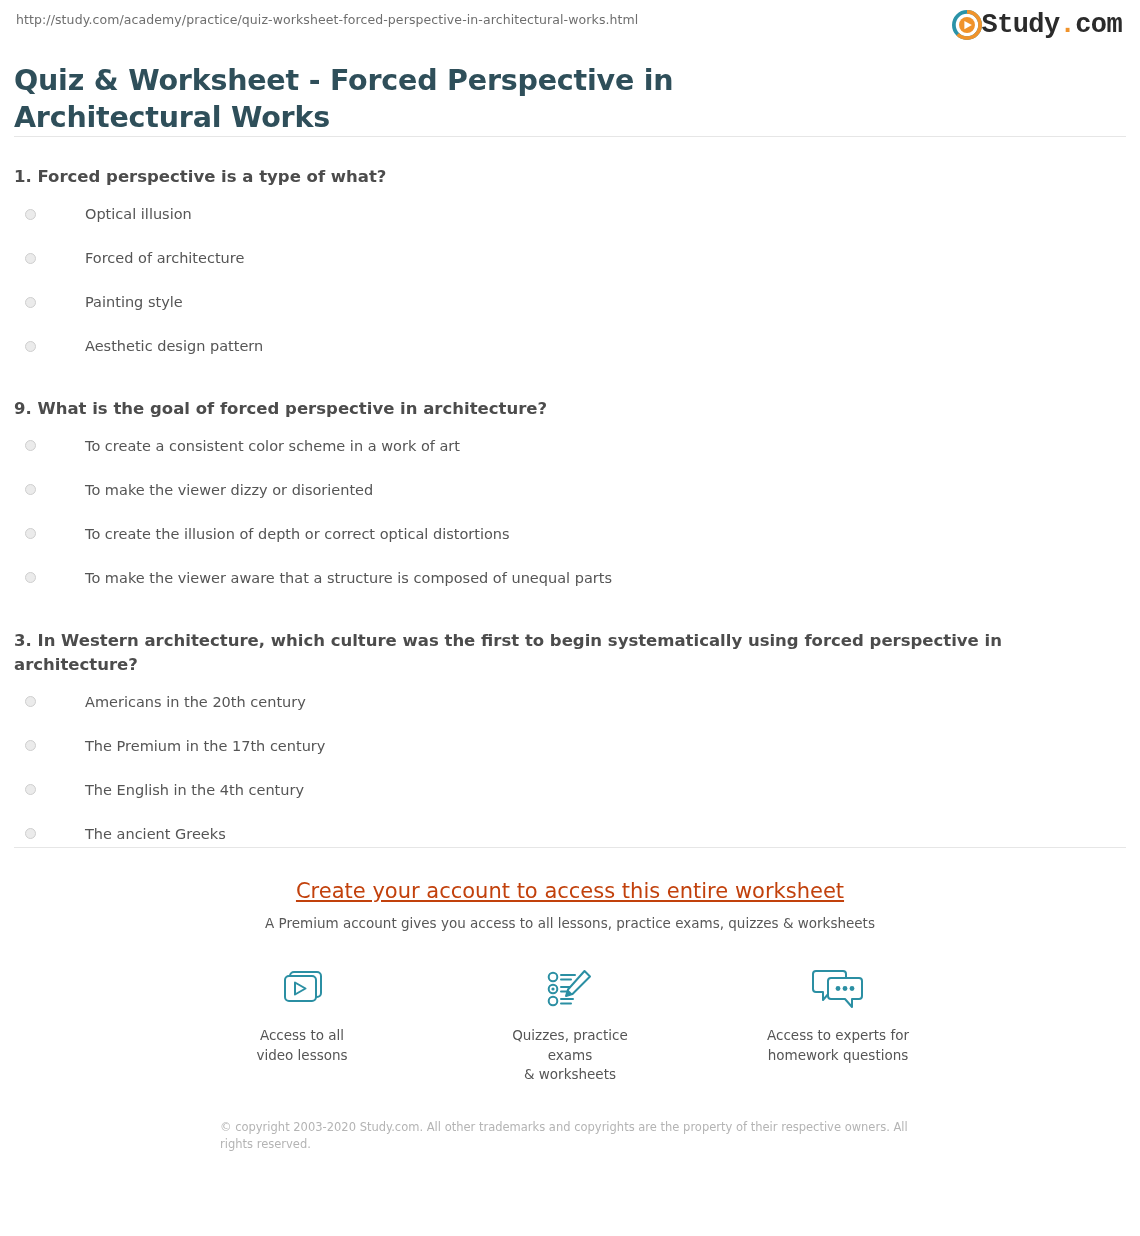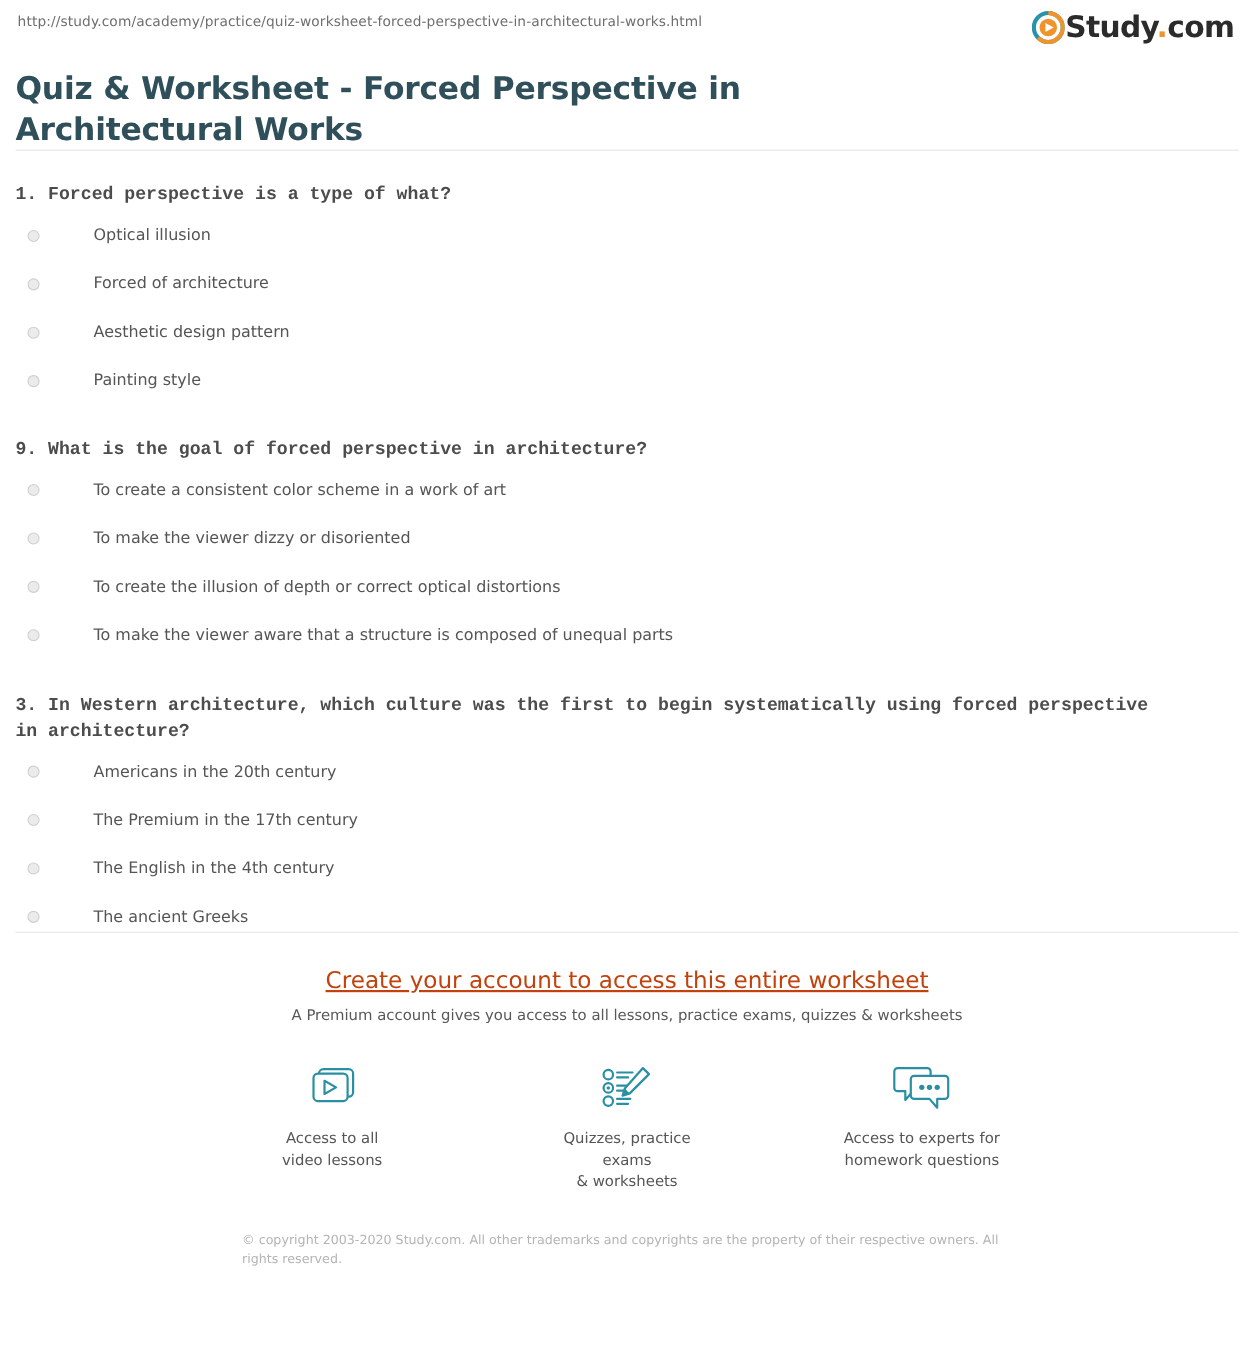--- a/index.html
+++ b/index.html
@@ -25,20 +25,21 @@
     white-space: nowrap;
   }
 
   .logo {
     position: absolute;
     top: 10px;
     right: 18px;
     display: flex;
     align-items: center;
     gap: 0;
+    font-family: Liberation Mono, monospace;
   }
   .logo-mark { width: 30px; height: 30px; display: block; }
   .logo-text {
     font-size: 27px;
     font-weight: 700;
     color: #2b2b2b;
     letter-spacing: -0.6px;
     line-height: 1;
     white-space: nowrap;
   }
@@ -74,21 +75,20 @@
   .question-block { margin-bottom: 38px; }
   .question-block:last-child { margin-bottom: 0; }
 
   .question-text {
     font-size: 16.5px;
     font-weight: 700;
     color: #4c4c4c;
     line-height: 1.45;
     margin: 0 0 12px 0;
     max-width: 1050px;
-    font-family: Liberation Mono, monospace;
   }
 
   .answers { list-style: none; margin: 0; padding: 0; }
   .answer {
     display: flex;
     align-items: center;
     min-height: 26px;
     margin-bottom: 18px;
     gap: 33px;
   }
@@ -186,25 +186,25 @@
         <li class="answer">
           <span class="radio"></span>
           <span class="answer-label">Optical illusion</span>
         </li>
         <li class="answer">
           <span class="radio"></span>
           <span class="answer-label">Forced of architecture</span>
         </li>
         <li class="answer">
           <span class="radio"></span>
+          <span class="answer-label">Painting style</span>
+        </li>
+        <li class="answer">
+          <span class="radio"></span>
           <span class="answer-label">Aesthetic design pattern</span>
-        </li>
-        <li class="answer">
-          <span class="radio"></span>
-          <span class="answer-label">Painting style</span>
         </li>
       </ul>
     </div>
 
     <div class="question-block">
       <p class="question-text">9. What is the goal of forced perspective in architecture?</p>
       <ul class="answers">
         <li class="answer">
           <span class="radio"></span>
           <span class="answer-label">To create a consistent color scheme in a work of art</span>

